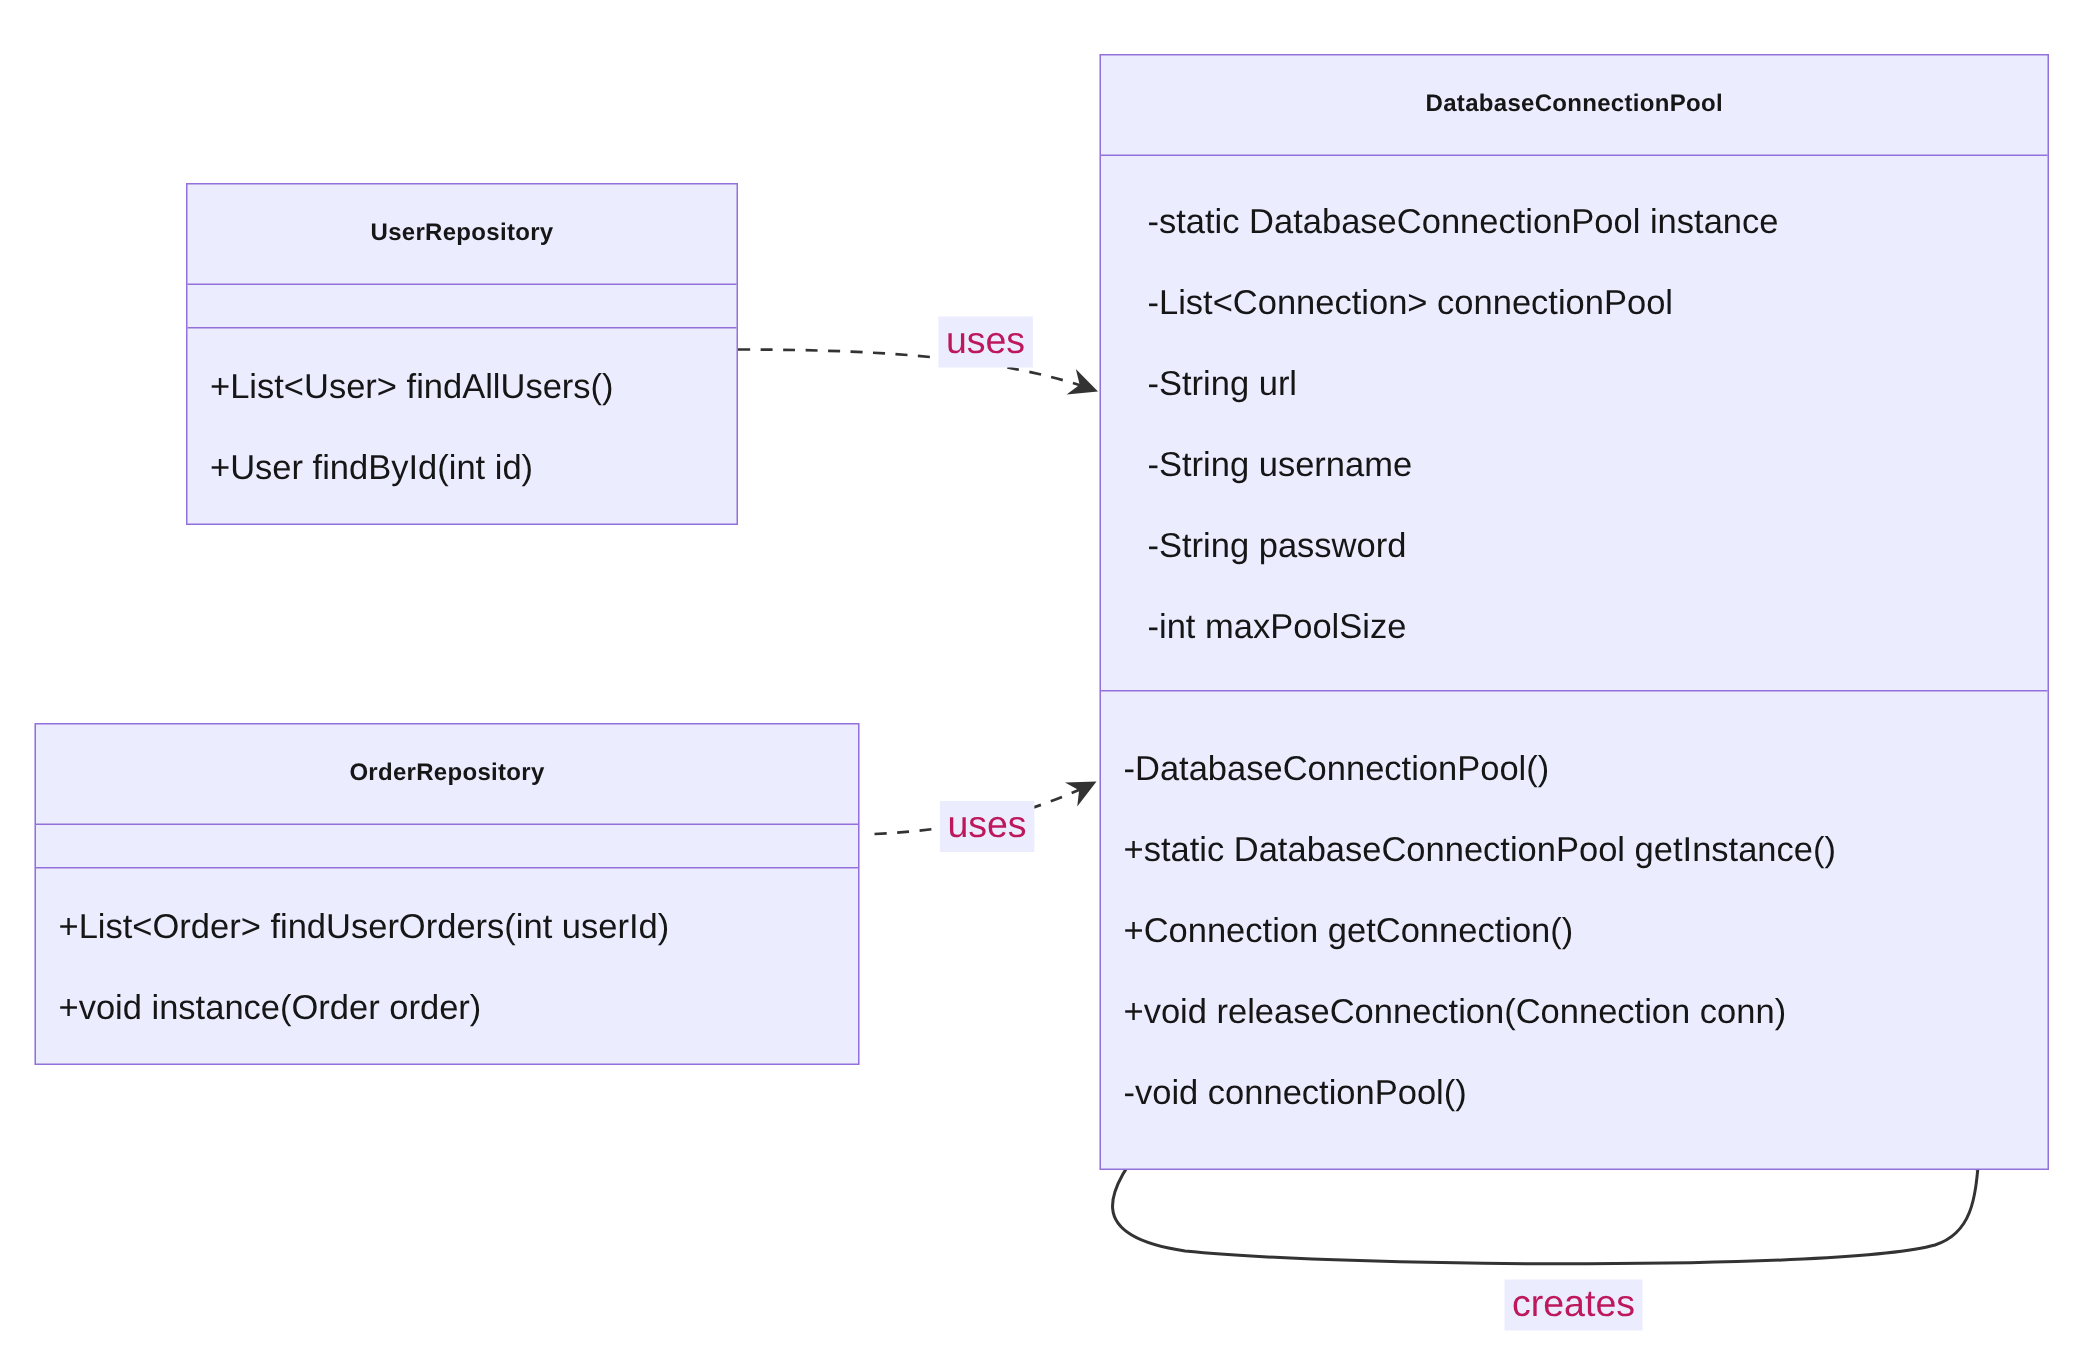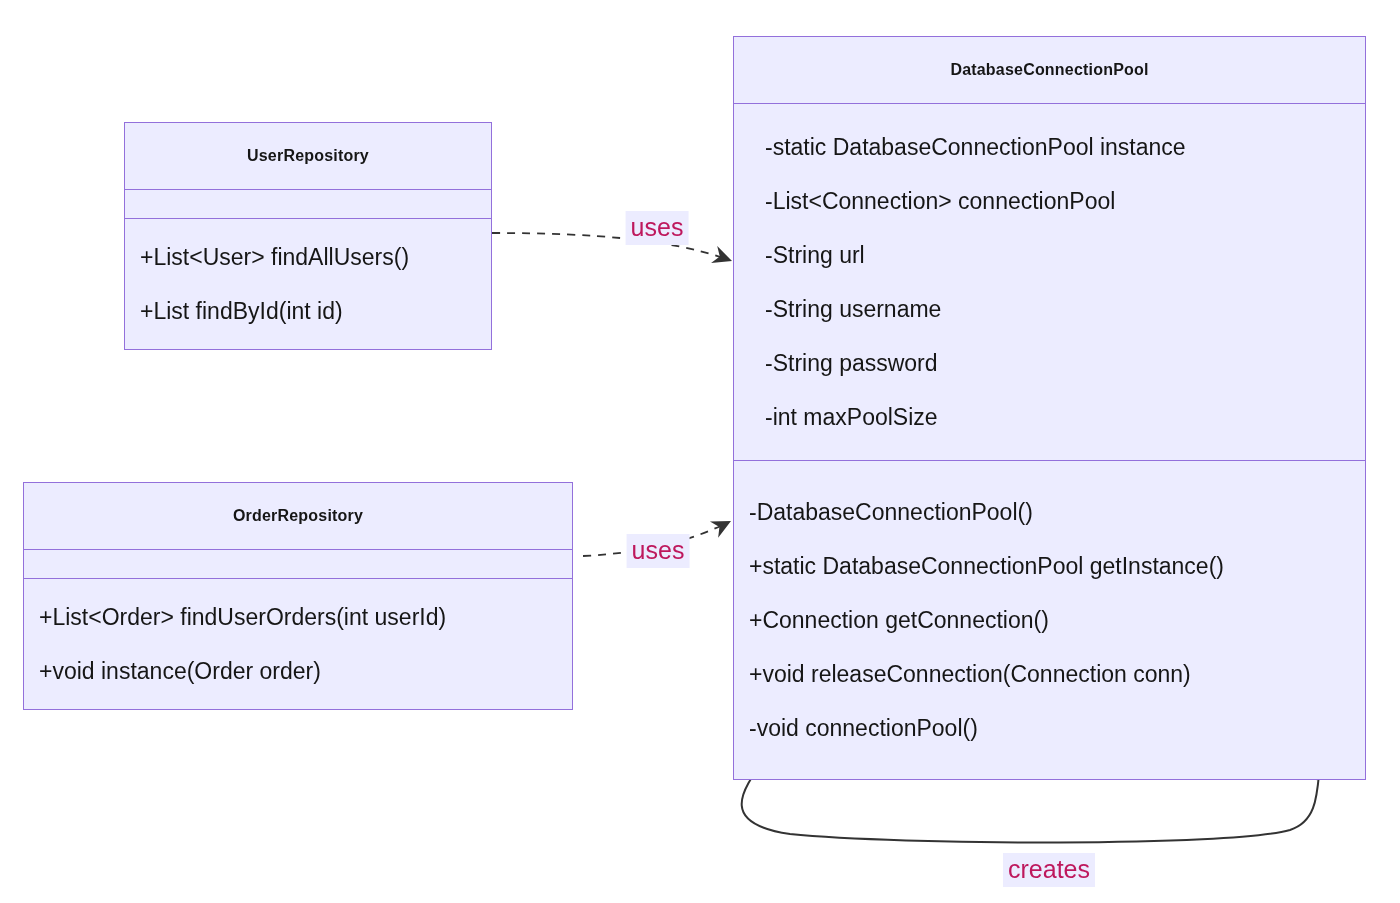--- a/index.html
+++ b/index.html
@@ -86,21 +86,21 @@
 
     <path d="M767,757 C737,794 722,824 790,834 C900,845 1230,847 1290,830 C1318,821 1317,792 1320,764" fill="none" stroke="#333333" stroke-width="2"></path>
     <polygon points="0,0 -20,-9 -14,0 -20,9" fill="#333333" transform="translate(1321,759) rotate(-103)"></polygon>
   </svg>
 
   <div class="class-box" style="left:124px; top:122px; width:368px;">
     <div class="class-title">UserRepository</div>
     <div class="sec attrs-empty"></div>
     <div class="sec members">
       <div class="member-row">+List&lt;User&gt; findAllUsers()</div>
-      <div class="member-row">+List findById(int id)</div>
+      <div class="member-row">+User findById(int id)</div>
     </div>
   </div>
 
   <div class="class-box" style="left:23px; top:442px; width:550px;margin-top:40px;">
     <div class="class-title">OrderRepository</div>
     <div class="sec attrs-empty"></div>
     <div class="sec members">
       <div class="member-row">+List&lt;Order&gt; findUserOrders(int userId)</div>
       <div class="member-row">+void instance(Order order)</div>
     </div>

